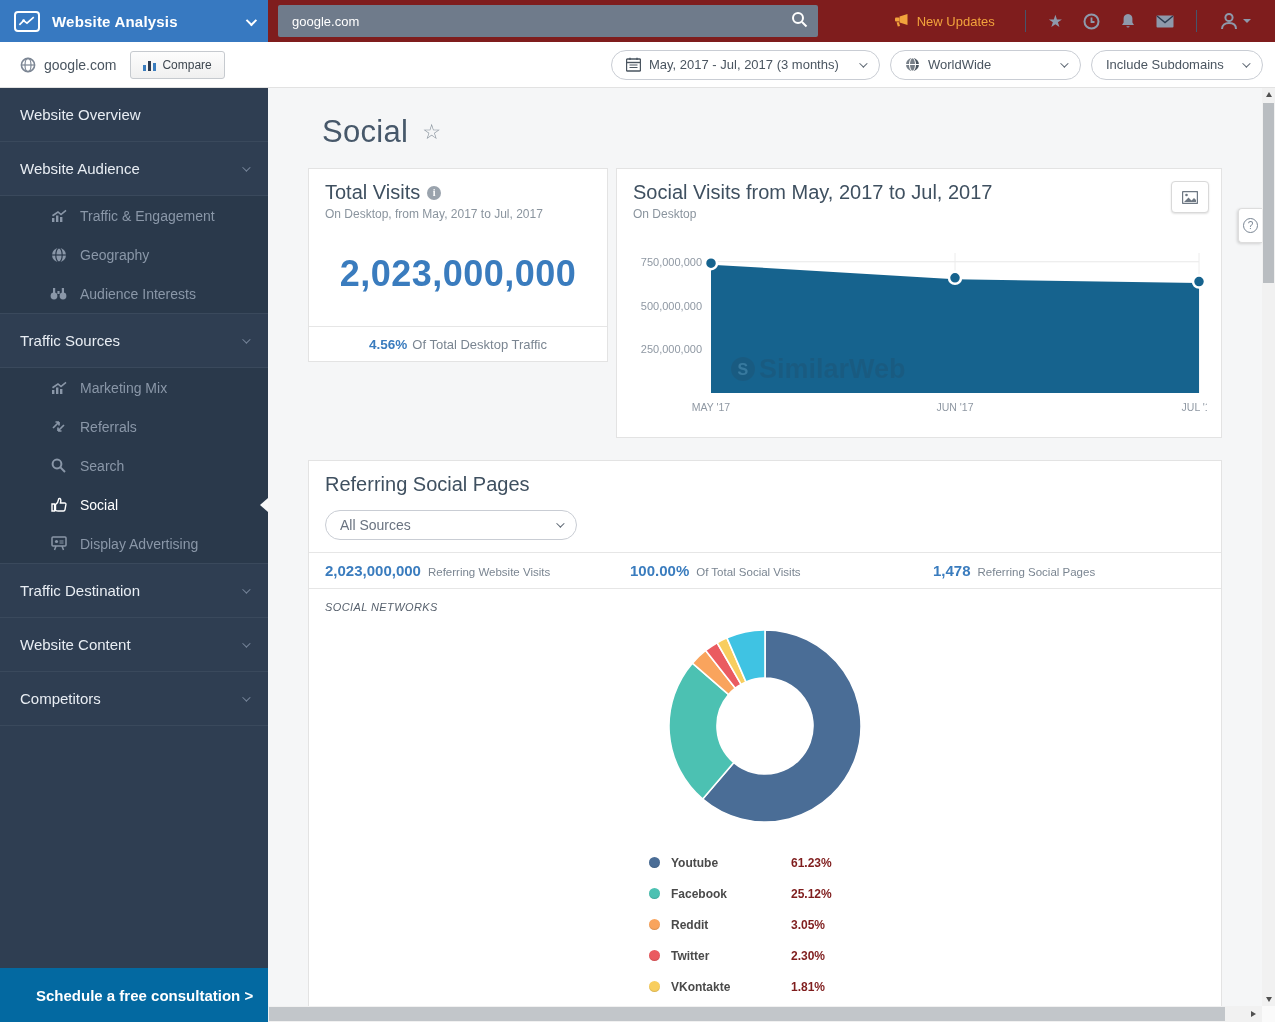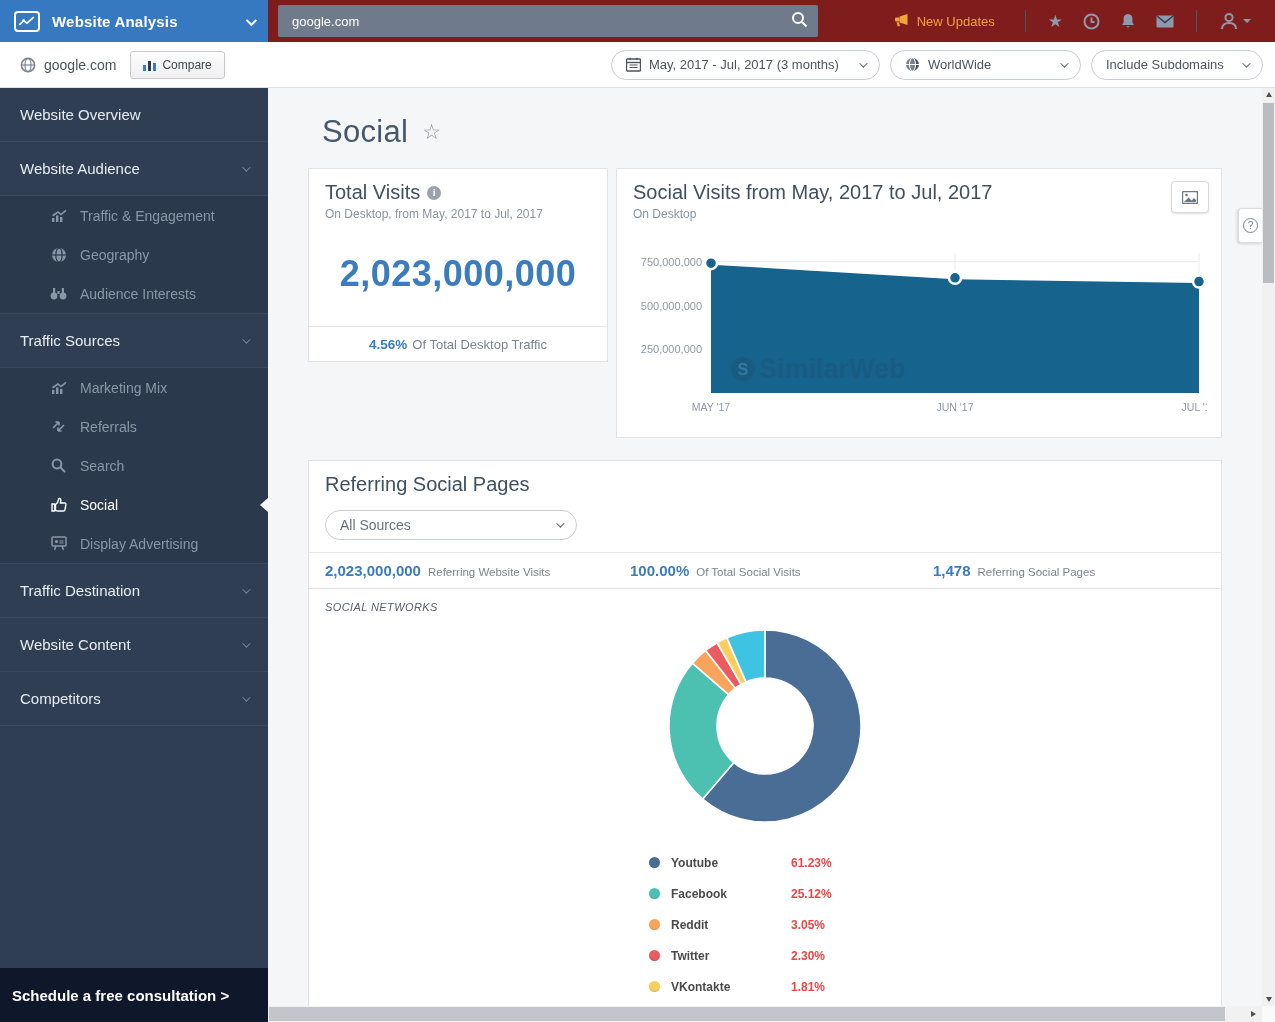--- a/index.html
+++ b/index.html
@@ -41,21 +41,21 @@
 
   
   .sidebar { position:absolute; top:88px; left:0; width:268px; height:880px; background:#2F3E52; z-index:20; }
   .nav-section { height:54px; display:flex; align-items:center; padding:0 20px; color:#E8EDF3; font-size:15px; border-bottom:1px solid #3A495C; cursor:pointer; }
   .nav-section .chev { margin-left:auto; color:#77869B; }
   .nav-sub-group { background:#2A394B; border-bottom:1px solid #3A495C; padding:0; }
   .nav-sub { height:39px; display:flex; align-items:center; padding-left:50px; color:#8A97A8; font-size:14px; cursor:pointer; position:relative; }
   .nav-sub .ni { width:17px; height:17px; margin-right:13px; display:flex; align-items:center; justify-content:center; flex:0 0 auto; }
   .nav-sub.active { color:#fff; }
   .nav-sub.active .active-arrow { position:absolute; right:0; top:50%; margin-top:-7px; width:0; height:0; border-top:7px solid transparent; border-bottom:7px solid transparent; border-right:8px solid #F7F8F9; }
-  .cta { position:absolute; left:0; bottom:0; width:268px; height:54px; background:#0f172a; color:#fff; font-size:15px; font-weight:bold; display:flex; align-items:center; padding-left:12px; cursor:pointer; z-index:21; }
+  .cta { position:absolute; left:0; bottom:0; width:268px; height:54px; background:#0369a1; color:#fff; font-size:15px; font-weight:bold; display:flex; align-items:center; padding-left:36px; cursor:pointer; z-index:21; }
 
   
   .main { position:absolute; left:268px; top:88px; width:994px; height:918px; background:#F5F6F7; overflow:hidden; }
   .page-title-row { display:flex; align-items:center; margin:26px 0 0 54px; }
   .page-title { font-size:31px; font-weight:300; color:#47586A; letter-spacing:.3px; }
   .fav-star { font-size:21px; color:#8A949E; margin-left:14px; cursor:pointer; }
 
   .cards-row { position:absolute; left:40px; top:80px; display:flex; }
   .card { background:#fff; border:1px solid #E3E3E3; }
   .tv-card { width:300px; height:194px; display:flex; flex-direction:column; }
@@ -79,21 +79,21 @@
   .stat-1 { width:305px; } .stat-2 { width:303px; }
   .stat-val { font-size:15px; font-weight:bold; color:#3A7CBE; }
   .stat-label { font-size:11.5px; color:#7A8591; margin-left:7px; }
   .section-label { padding:12px 16px 0 16px; font-size:11px; color:#57616D; letter-spacing:.4px;font-style:italic; }
   .donut-zone { display:flex; flex-direction:column; align-items:center;font-weight:bold; }
   .donut-zone svg { margin-top:14px; }
   .legend { width:232px; margin-top:22px; }
   .legend-row { display:flex; align-items:center; height:31px; }
   .legend-bullet { width:11px; height:11px; border-radius:50%; flex:0 0 auto; box-shadow:inset 0 -1px 1px rgba(0,0,0,.12); }
   .legend-label { font-size:12px; color:#4A4A4A; margin-left:11px; width:120px; }
-  .legend-val { font-size:12px; color:#ef4444; }
+  .legend-val { font-size:12px; color:#7f1d1d; }
 
   
   .vscroll { position:absolute; right:0; top:88px; width:13px; height:918px; background:#F1F1F1; z-index:40; }
   .vs-arrow { position:absolute; left:0; width:13px; height:13px; display:flex; align-items:center; justify-content:center; }
   .tri-up { border-left:3.5px solid transparent; border-right:3.5px solid transparent; border-bottom:5px solid #505050; }
   .tri-down { border-left:3.5px solid transparent; border-right:3.5px solid transparent; border-top:5px solid #505050; }
   .tri-right { border-top:3.5px solid transparent; border-bottom:3.5px solid transparent; border-left:5px solid #505050; }
   .vs-thumb { position:absolute; left:1px; top:15px; width:11px; height:180px; background:#B9BDC1; }
   .hscroll { position:absolute; left:268px; bottom:0; width:994px; height:16px; background:#F1F1F1; z-index:40; }
   .hs-thumb { position:absolute; left:1px; top:1px; height:14px; width:956px; background:#C2C6CA; }

